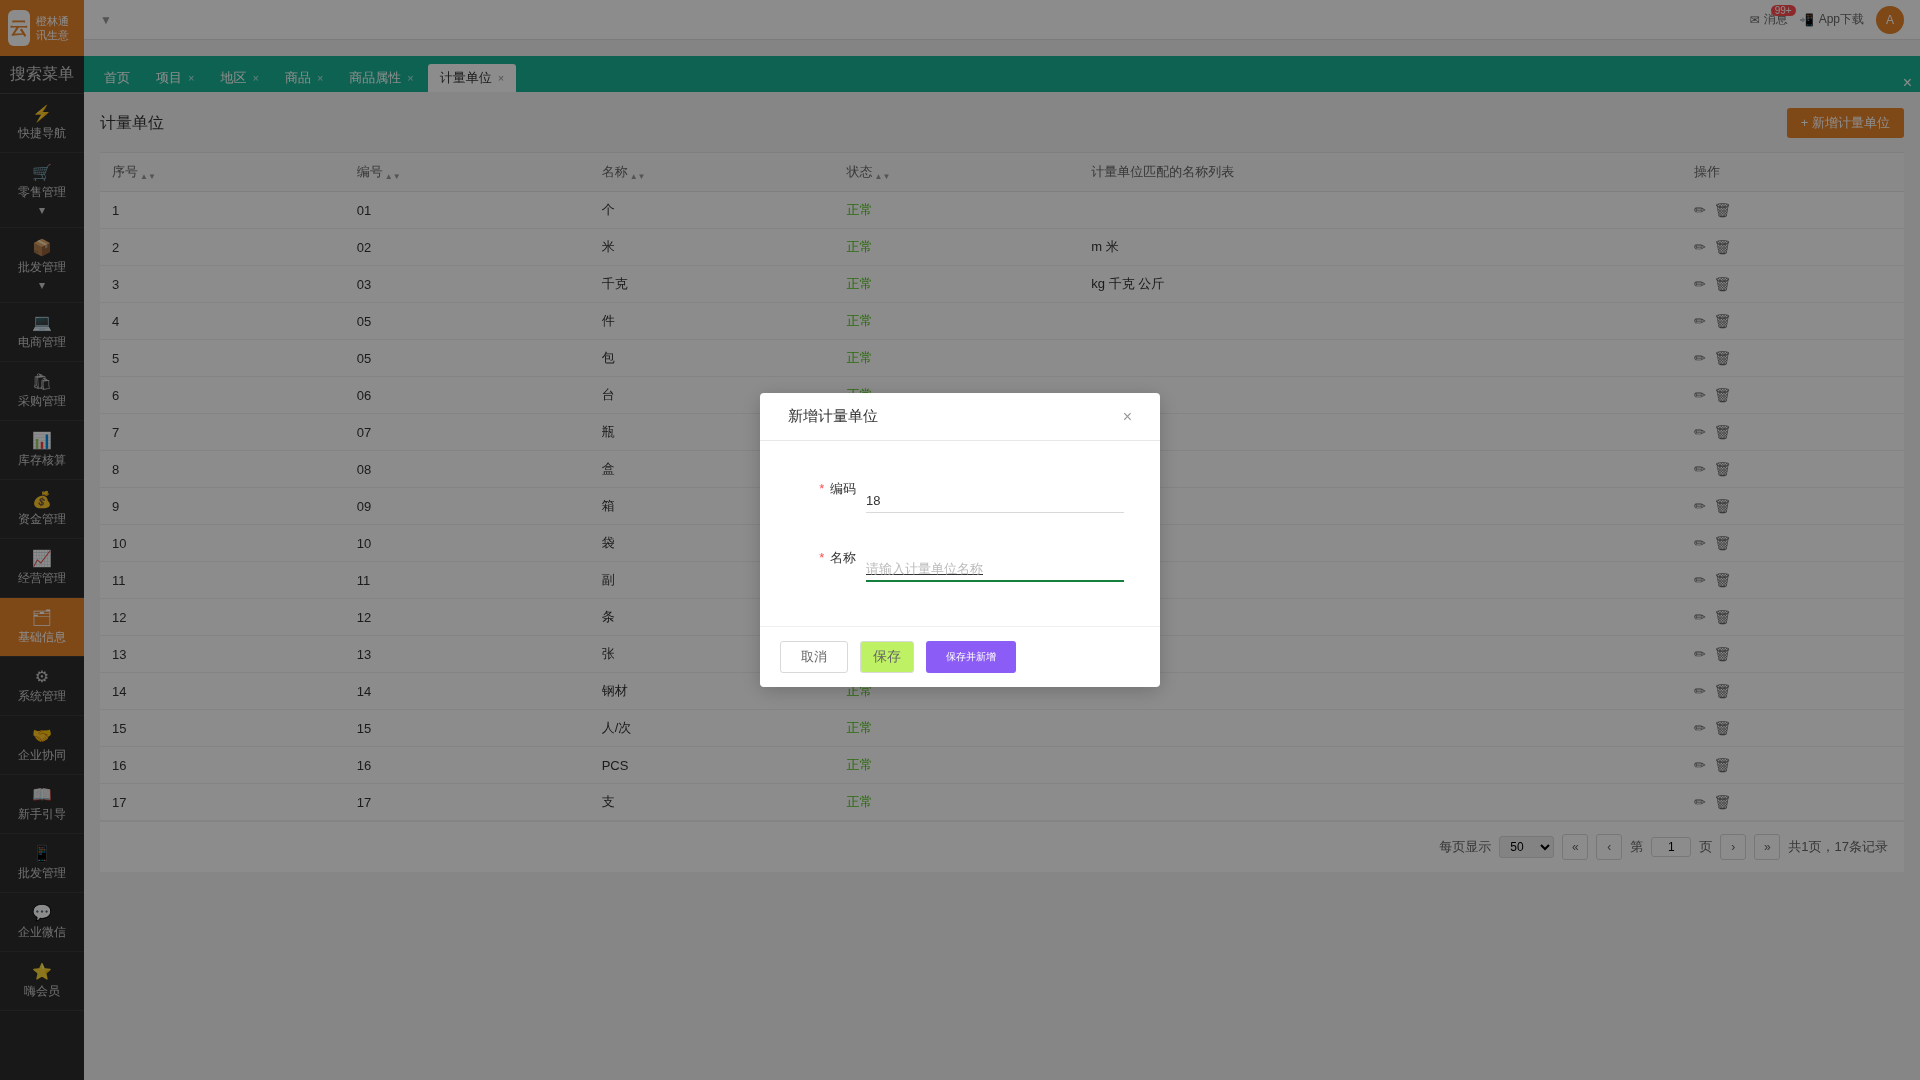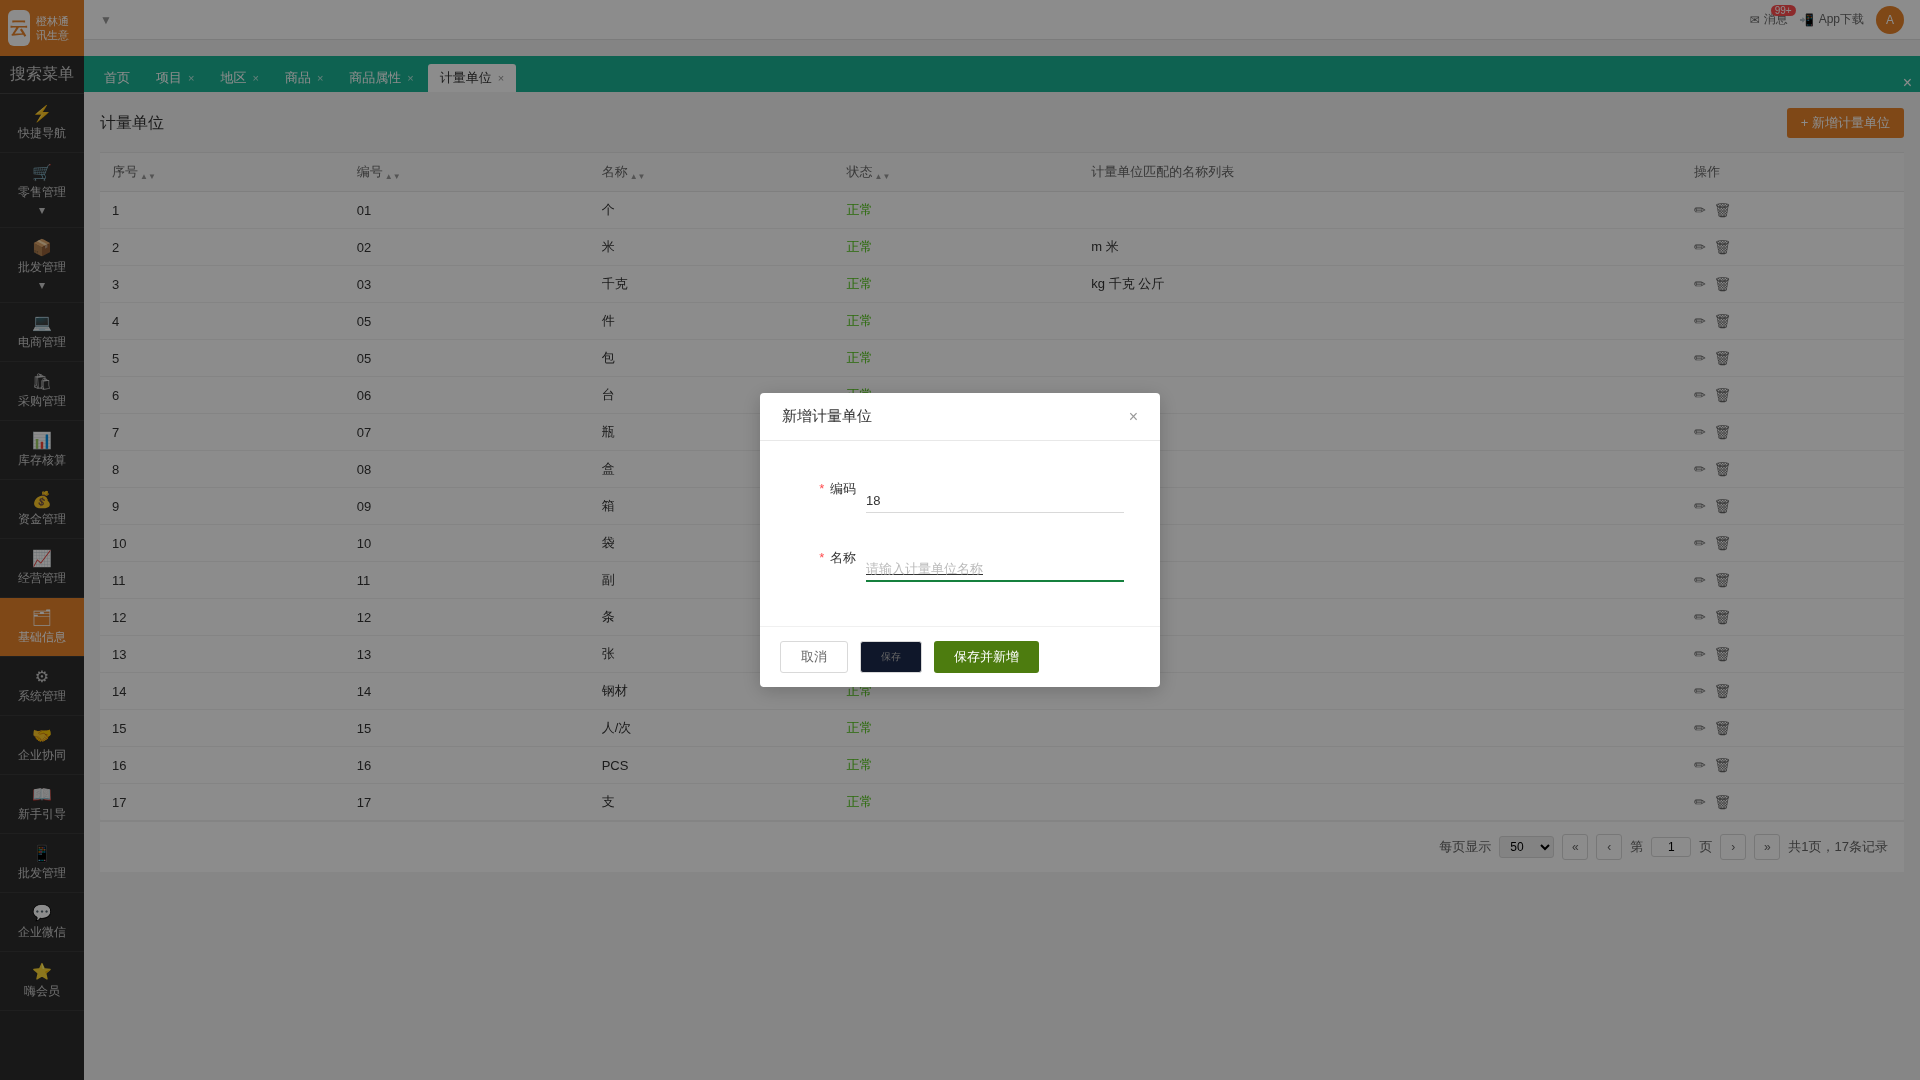--- a/index.html
+++ b/index.html
@@ -52,34 +52,34 @@
 
     
     .pagination { display: flex; align-items: center; justify-content: flex-end; padding: 12px 16px; background: #fff; border-top: 1px solid #f0f0f0; gap: 8px; font-size: 13px; color: #666; }
     .page-size-select { border: 1px solid #d9d9d9; border-radius: 3px; padding: 2px 6px; font-size: 12px; cursor: pointer; }
     .page-btn { width: 26px; height: 26px; border: 1px solid #d9d9d9; border-radius: 3px; display: flex; align-items: center; justify-content: center; cursor: pointer; background: #fff; font-size: 12px; }
     .page-input { width: 40px; border: 1px solid #d9d9d9; border-radius: 3px; padding: 2px 4px; text-align: center; font-size: 12px; }
 
     
     .modal-overlay { position: fixed; top: 0; left: 0; width: 1920px; height: 1080px; background: rgba(0,0,0,0.45); z-index: 100; display: flex; align-items: center; justify-content: center; }
     .modal { background: #fff; border-radius: 4px; width: 400px; box-shadow: 0 4px 20px rgba(0,0,0,0.2); }
-    .modal-header { padding: 14px 22px; border-bottom: 1px solid #e8e8e8; display: flex; align-items: center; justify-content: space-between; }
+    .modal-header { padding: 14px 28px; border-bottom: 1px solid #e8e8e8; display: flex; align-items: center; justify-content: space-between; }
     .modal-title { font-size: 15px; font-weight: 500; color: #333; }
     .modal-close { cursor: pointer; color: #999; font-size: 16px; }
     .modal-body { padding: 24px 36px; }
     .form-row { display: flex; align-items: center; margin-bottom: 20px; }
     .form-label { width: 60px; text-align: right; font-size: 13px; color: #333; margin-right: 10px; }
     .form-required { color: #ff4d4f; margin-right: 2px; }
     .form-input { flex: 1; border: none; border-bottom: 1px solid #d9d9d9; padding: 4px 0; font-size: 13px; outline: none; color: #333; margin-top: 24px; }
     .form-input.active-border { border-bottom: 2px solid #15803d; text-decoration: underline; }
     .form-input::placeholder { color: #bbb; font-size: 13px; }
     .modal-footer { padding: 14px 20px; border-top: 1px solid #f0f0f0; display: flex; gap: 12px; }
     .btn-cancel { padding: 6px 20px; border: 1px solid #d9d9d9; border-radius: 3px; background: #fff; color: #666; cursor: pointer; font-size: 13px; }
-    .btn-save { padding: 6px 20px; border: 1px solid #d9d9d9; border-radius: 3px; background: #0f172a; color: #666; cursor: pointer; font-size: 10px; }
-    .btn-save-new { padding: 6px 20px; border: none; border-radius: 3px; background: #4d7c0f; color: #fff; cursor: pointer; font-size: 13px; }
+    .btn-save { padding: 6px 12px; border: 1px solid #d9d9d9; border-radius: 3px; background: #bef264; color: #666; cursor: pointer; font-size: 14px; }
+    .btn-save-new { padding: 6px 20px; border: none; border-radius: 3px; background: #8b5cf6; color: #fff; cursor: pointer; font-size: 10px; }
 
     .th-sort { display: flex; align-items: flex-end; gap: 2px; }
     .sort-arrows { display: flex; flex-direction: column; font-size: 8px; line-height: 1; color: #999; }
   </style>
 </head>
 <body>
 
 <div class="sidebar">
   <div class="sidebar-logo">
     <div class="sidebar-logo-icon">云</div>

